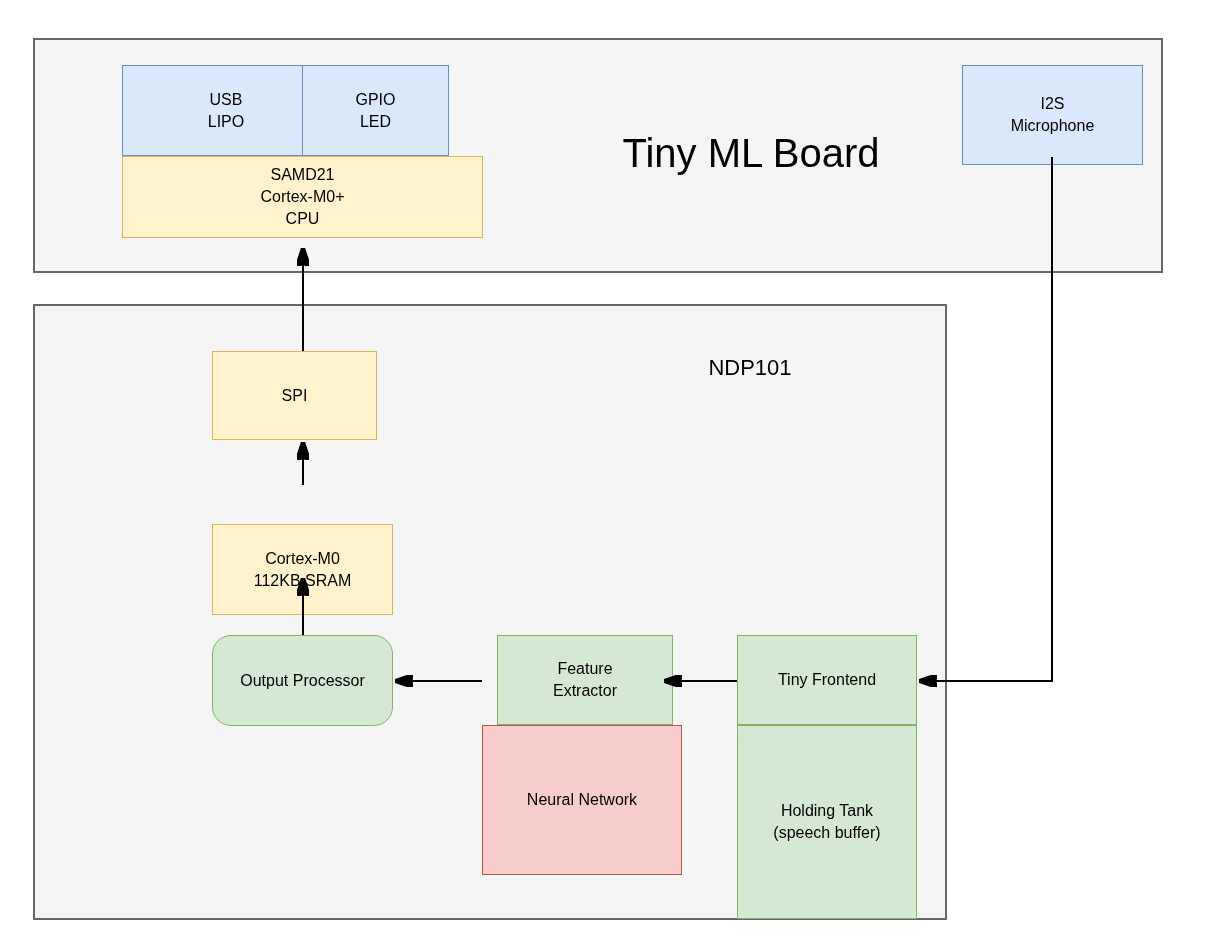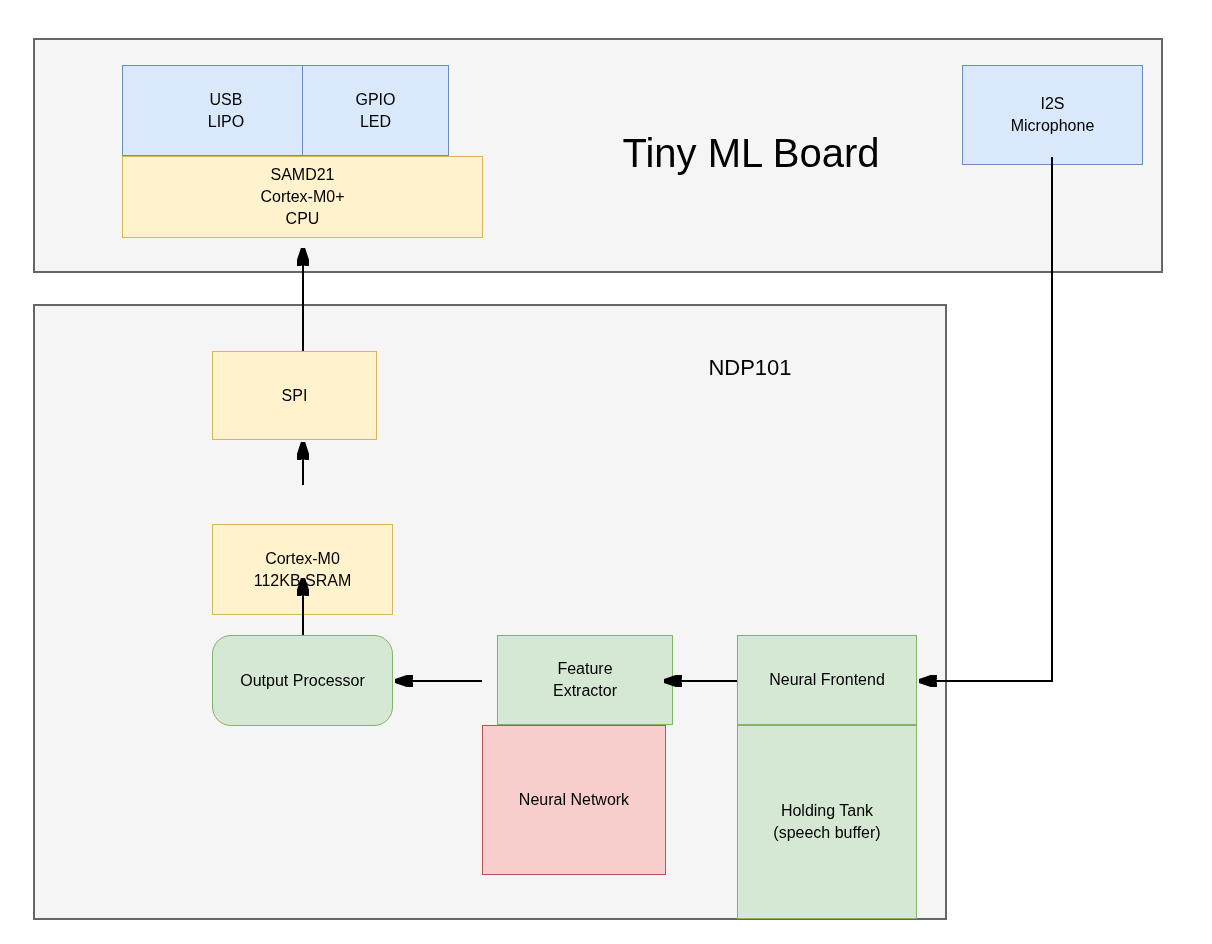--- a/index.html
+++ b/index.html
@@ -98,25 +98,25 @@
     <span class="box-label">Cortex-M0
 112KB SRAM</span>
   </div>
   <div class="box green" style="left:212px; top:635px; width:181px; height:91px;border-radius:19px;">
     <span class="box-label">Output Processor</span>
   </div>
   <div class="box green" style="left:482px; top:635px; width:176px; height:90px;margin-left:15px;">
     <span class="box-label">Feature
 Extractor</span>
   </div>
-  <div class="box red" style="left:482px; top:725px; width:184px; height:150px;">
+  <div class="box red" style="left:482px; top:725px; width:200px; height:150px;">
     <span class="box-label">Neural Network</span>
   </div>
   <div class="box green" style="left:737px; top:635px; width:180px; height:90px;">
-    <span class="box-label">Neural Frontend</span>
+    <span class="box-label">Tiny Frontend</span>
   </div>
   <div class="box green" style="left:737px; top:725px; width:180px; height:194px;">
     <span class="box-label">Holding Tank
 (speech buffer)</span>
   </div>
 
   <svg class="arrows" width="1212" height="944" viewBox="0 0 1212 944" xmlns="http://www.w3.org/2000/svg">
     <defs>
       <marker id="arrowhead" viewBox="0 0 9 6" refX="8.5" refY="3" markerWidth="9" markerHeight="6" orient="auto" markerUnits="strokeWidth">
         <path d="M0,0 L9,3 L0,6 L1.8,3 Z" fill="#000000" stroke="none" style="fill:var(--arrow,#000000)"></path>

